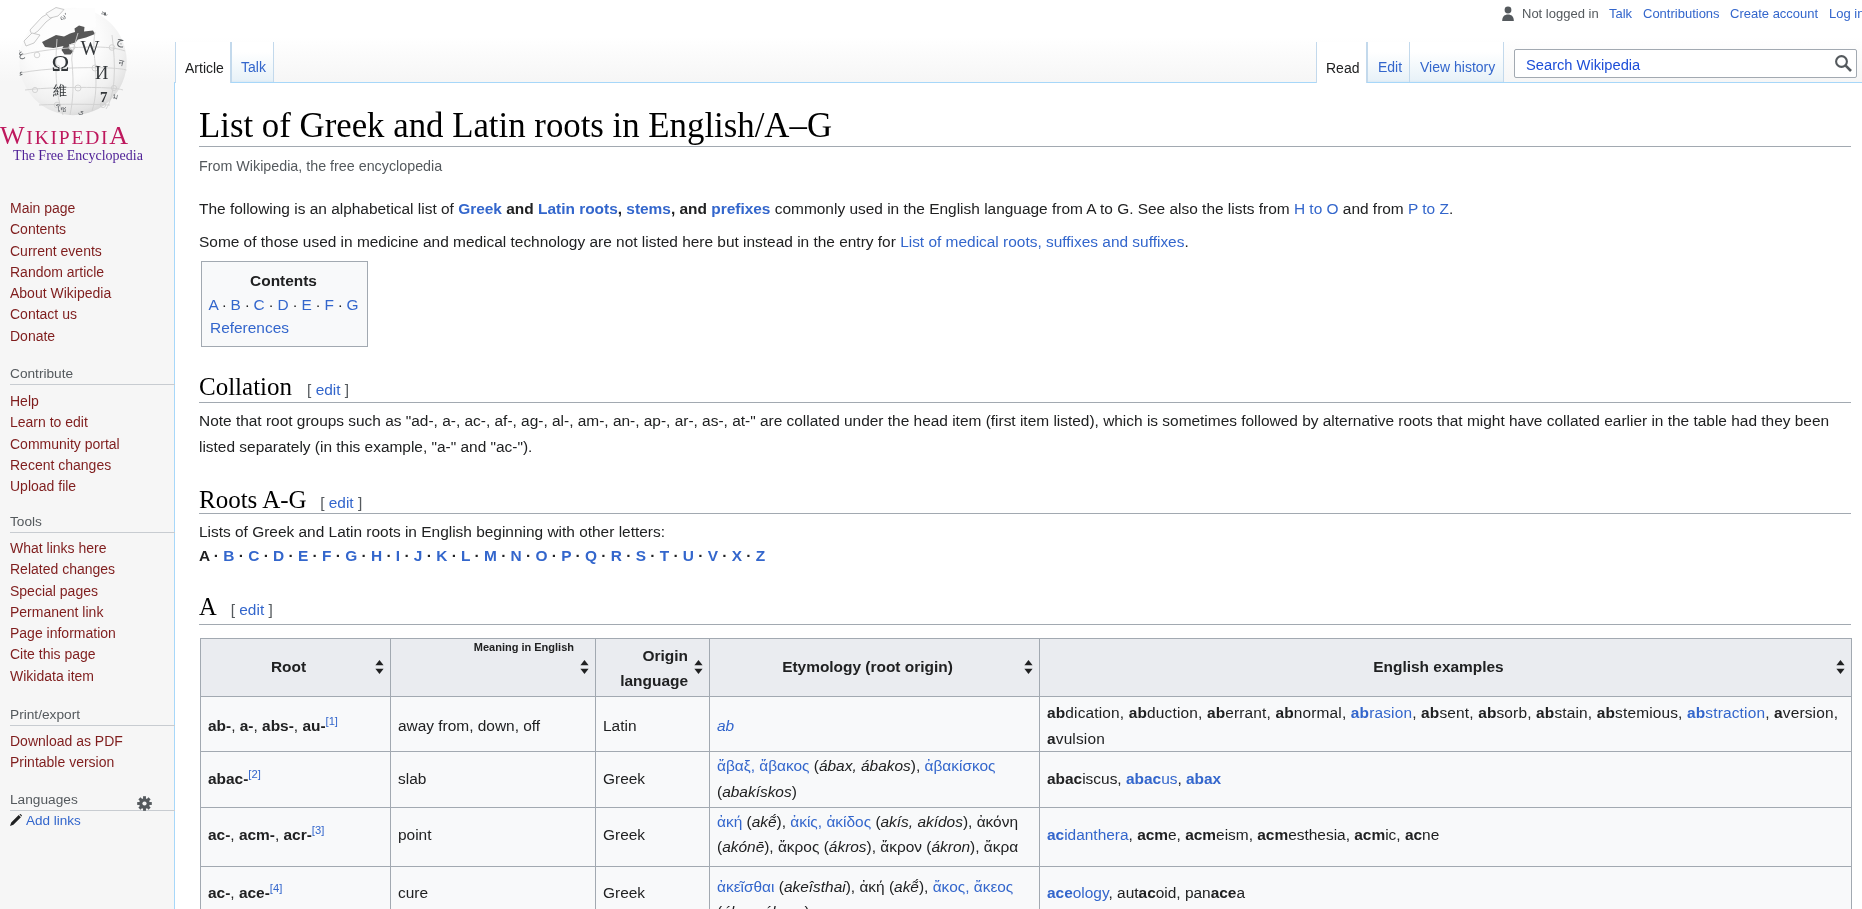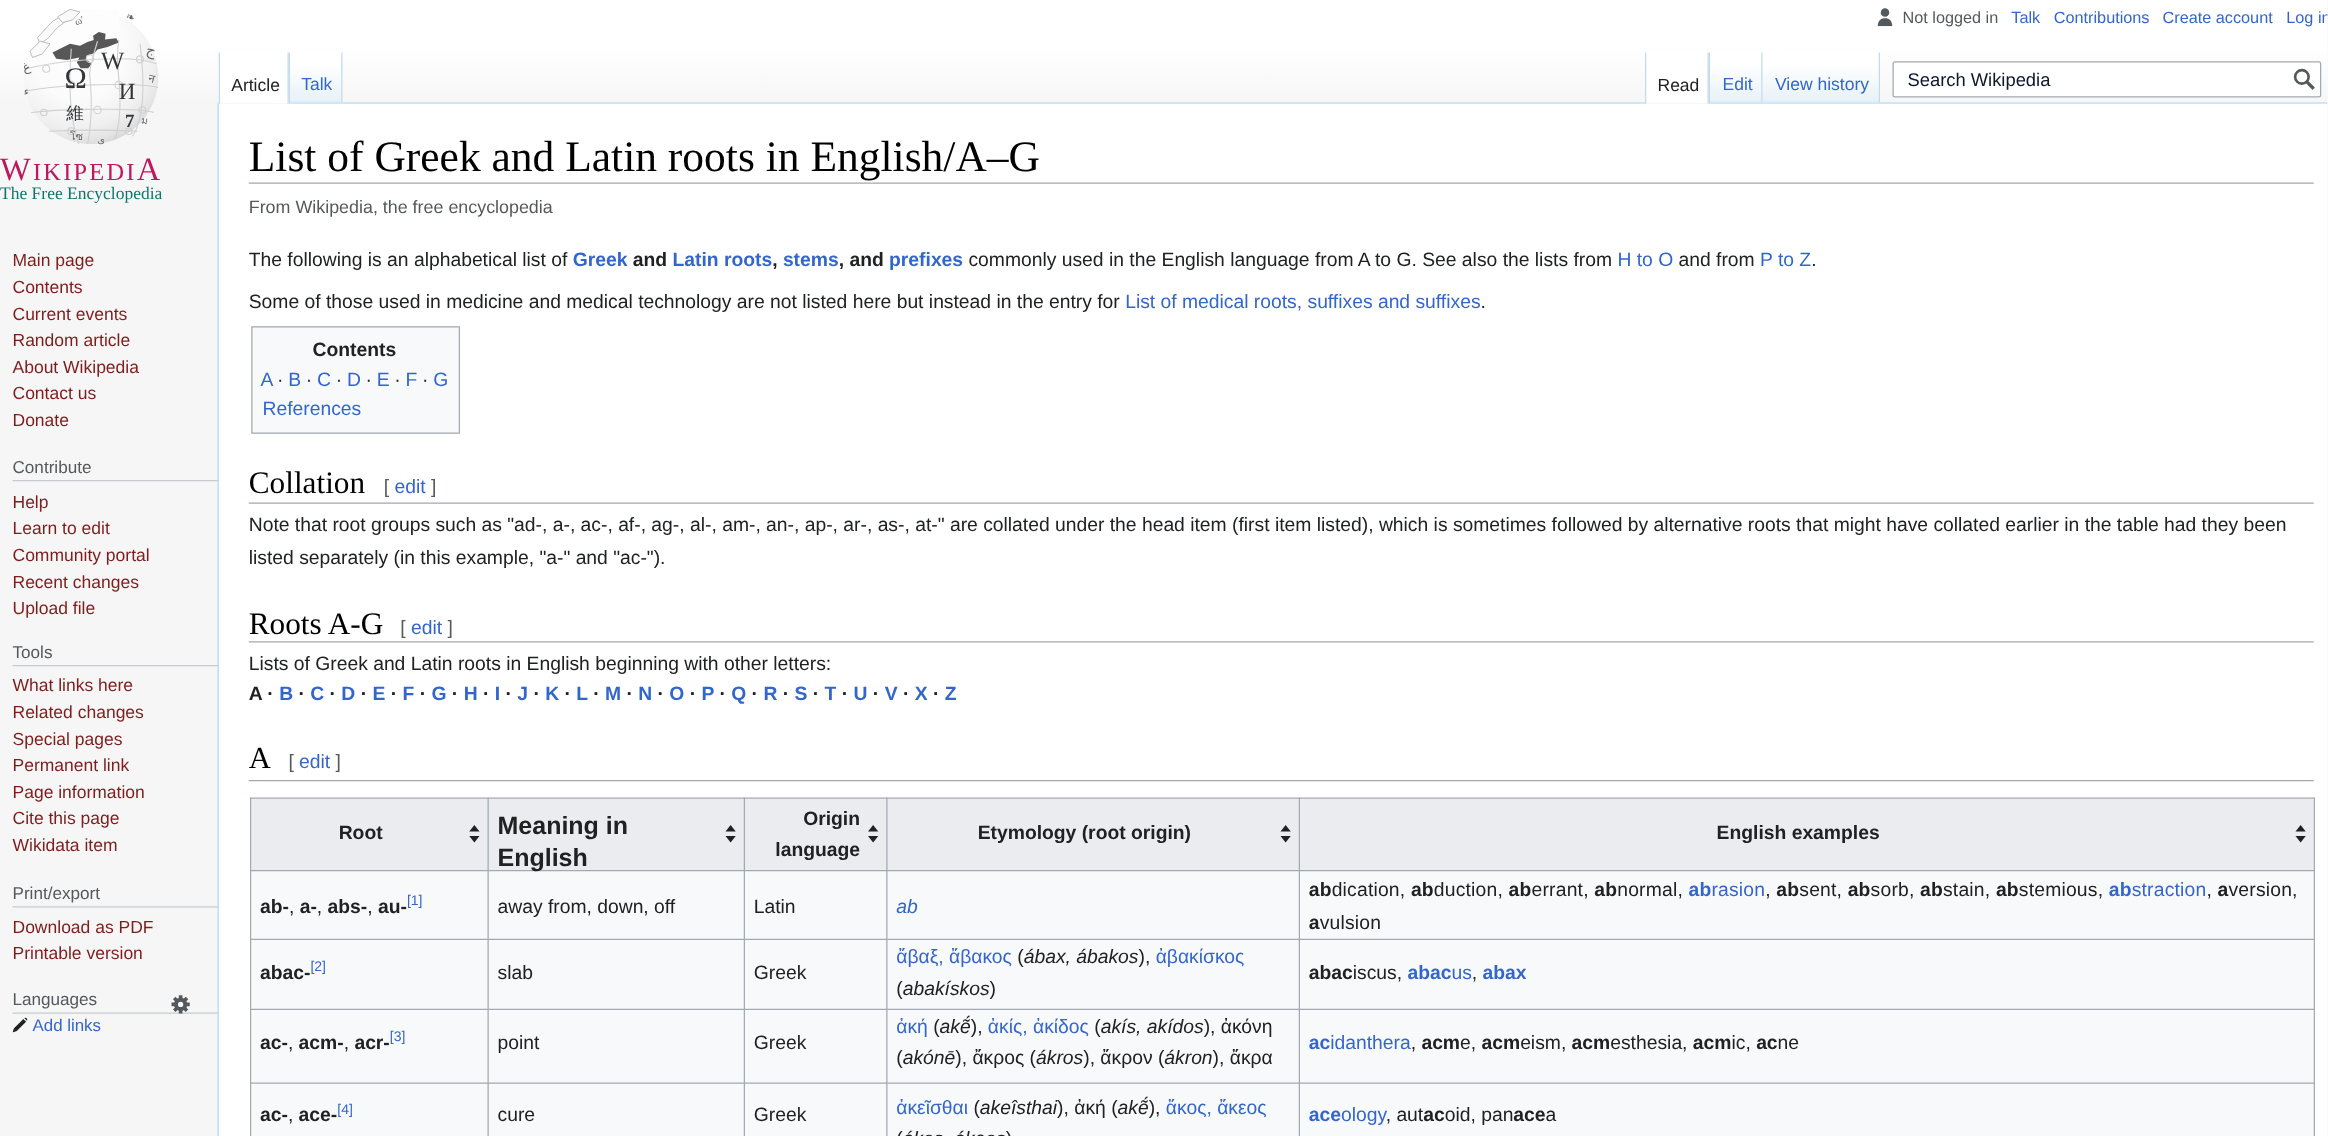--- a/index.html
+++ b/index.html
@@ -10,21 +10,21 @@
 #hdrgrad{left:0;top:0;width:1862px;height:82px;background:linear-gradient(to bottom,#ffffff 45%,#f6f6f6 100%)}
 #content{left:174px;top:83px;width:1688px;height:826px;background:#fff;border-left:1px solid #a7d7f9}
 #topline{left:174px;top:82px;width:1688px;height:1px;background:#a7d7f9}
 
 .tab{top:42px;height:40px;background:linear-gradient(to bottom,#ffffff 25%,#e8f2f8 95%,#dbe9f4 100%);border-left:1px solid #c3d9ec}
 .tab.last{border-right:1px solid #c3d9ec}
 .tab.on{background:#fff;height:41px;border-left:1px solid #c3d9ec;border-right:1px solid #c3d9ec}
 .tab span{position:absolute;left:9px;bottom:7px;text-align:left;font-size:14px;line-height:15px;white-space:nowrap}
 
 #searchbox{left:1514px;top:49px;width:343px;height:29px;background:#fff;border:1px solid #a2a9b1;border-radius:2px}
-#searchbox span{position:absolute;left:11px;top:6.5px;font-size:14.7px;color:#0f172a}
+#searchbox span{position:absolute;left:11px;top:6.5px;font-size:14.7px;color:#1d4ed8}
 
 .pb{top:7px;font-size:13px;line-height:14px;white-space:nowrap}
 
 .sb{font-size:14px;line-height:21.3px}
 .sb a{color:#7f1d1d}
 .sbh{font-size:13.7px;color:#54595d}
 .sbline{height:1px;background:#c8ccd1}
 
 .p16{font-size:15.45px;line-height:25.5px;white-space:nowrap}
 .serif{font-family:"Liberation Serif",serif}
@@ -129,21 +129,21 @@
 <text x="102" y="39" font-size="12" transform="rotate(14 105 35)">ج</text>
 <text x="104" y="61" font-size="9" transform="rotate(14 107 57)">न</text>
 <text x="98" y="94" font-size="8" transform="rotate(10 100 91)">ม</text>
 <text x="41" y="107" font-size="8.5">โซ</text>
 <text x="63" y="109" font-size="7.5">ی</text>
 <text x="45" y="14.5" font-size="8.5" transform="rotate(-20 48 12)">ω'</text>
 <text x="86" y="11.5" font-size="9" transform="rotate(18 89 8)">❧</text>
 </g>
 </svg>
 <div class="abs serif" style="left:0px;top:125.5px;width:156px;font-size:26px;line-height:20px;letter-spacing:1.8px;color:#be185d">W<span style="font-size:19.5px">IKIPEDI</span>A</div>
-<div class="abs serif" style="left:0px;top:148px;width:156px;font-size:14px;color:#0f766e">The Free Encyclopedia</div>
+<div class="abs serif" style="left:0px;top:148px;width:156px;text-align:center;font-size:14px;color:#4c1d95">The Free Encyclopedia</div>
 
 <div class="abs sb" style="left:10px;top:198px">
 <a>Main page</a><br><a>Contents</a><br><a>Current events</a><br><a>Random article</a><br><a>About Wikipedia</a><br><a>Contact us</a><br><a>Donate</a>
 </div>
 <div class="abs sbh" style="left:10px;top:366px">Contribute</div>
 <div class="abs sbline" style="left:10px;top:384px;width:165px"></div>
 <div class="abs sb" style="left:10px;top:391px">
 <a>Help</a><br><a>Learn to edit</a><br><a>Community portal</a><br><a>Recent changes</a><br><a>Upload file</a>
 </div>
 <div class="abs sbh" style="left:10px;top:514px">Tools</div>
@@ -210,21 +210,21 @@
 <div class="abs" style="left:390px;top:638px;width:1px;height:271px;background:#a2a9b1"></div>
 <div class="abs" style="left:595px;top:638px;width:1px;height:271px;background:#a2a9b1"></div>
 <div class="abs" style="left:709px;top:638px;width:1px;height:271px;background:#a2a9b1"></div>
 <div class="abs" style="left:1039px;top:638px;width:1px;height:271px;background:#a2a9b1"></div>
 <div class="abs" style="left:1851px;top:638px;width:1px;height:271px;background:#a2a9b1"></div>
 <div class="abs" style="left:201px;top:654.3px;width:175px;padding:0 7px;text-align:center;font-size:15.45px;line-height:25.5px;font-weight:700">Root</div>
 <svg class="abs" style="left:374px;top:659px" width="11" height="16" viewBox="0 0 11 16">
     <path d="M5.5 1 L9.6 6.2 L1.4 6.2 Z" fill="#202122"></path>
     <path d="M5.5 15 L9.6 9.8 L1.4 9.8 Z" fill="#202122"></path>
   </svg>
-<div class="abs" style="left:391px;top:649px;width:190px;padding:0 7px;text-align:left;font-size:20px;line-height:25.5px;font-weight:700">Meaning in English</div>
+<div class="abs" style="left:391px;top:635px;width:190px;padding:0 7px;text-align:right;font-size:11px;line-height:25.5px;font-weight:700">Meaning in English</div>
 <svg class="abs" style="left:579px;top:659px" width="11" height="16" viewBox="0 0 11 16">
     <path d="M5.5 1 L9.6 6.2 L1.4 6.2 Z" fill="#202122"></path>
     <path d="M5.5 15 L9.6 9.8 L1.4 9.8 Z" fill="#202122"></path>
   </svg>
 <div class="abs" style="left:596px;top:642.5px;width:99px;padding:0 7px;text-align:right;font-size:15.45px;line-height:25.5px;font-weight:700">Origin<br>language</div>
 <svg class="abs" style="left:693px;top:659px" width="11" height="16" viewBox="0 0 11 16">
     <path d="M5.5 1 L9.6 6.2 L1.4 6.2 Z" fill="#202122"></path>
     <path d="M5.5 15 L9.6 9.8 L1.4 9.8 Z" fill="#202122"></path>
   </svg>
 <div class="abs" style="left:710px;top:654.3px;width:315px;padding:0 7px;text-align:center;font-size:15.45px;line-height:25.5px;font-weight:700">Etymology (root origin)</div>

